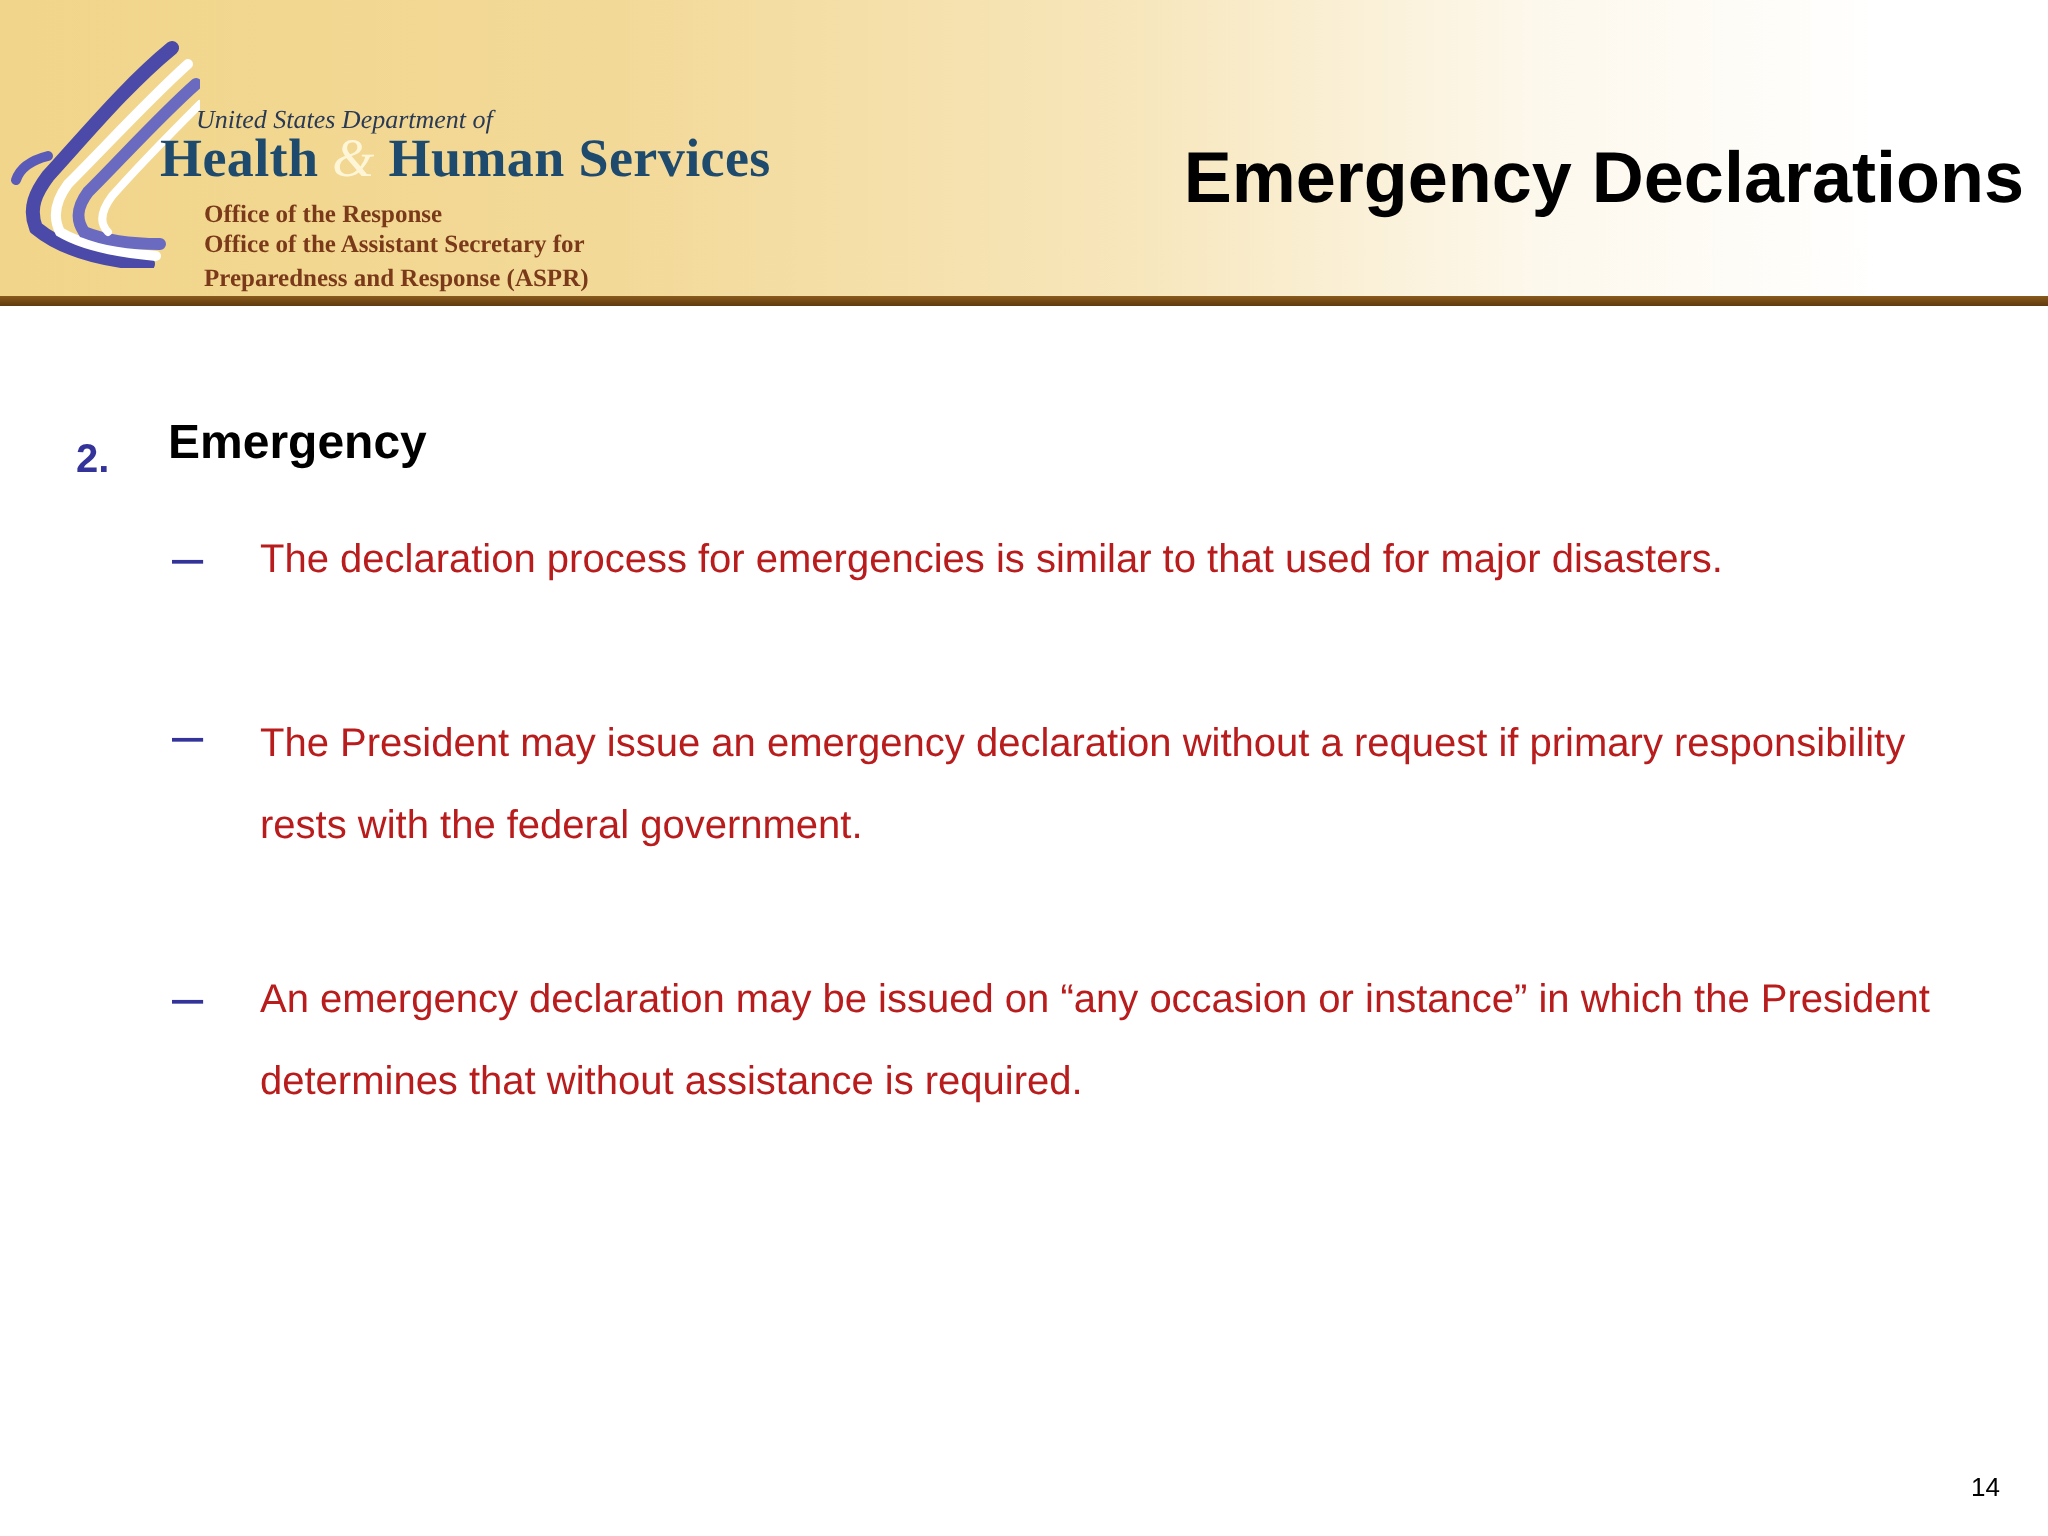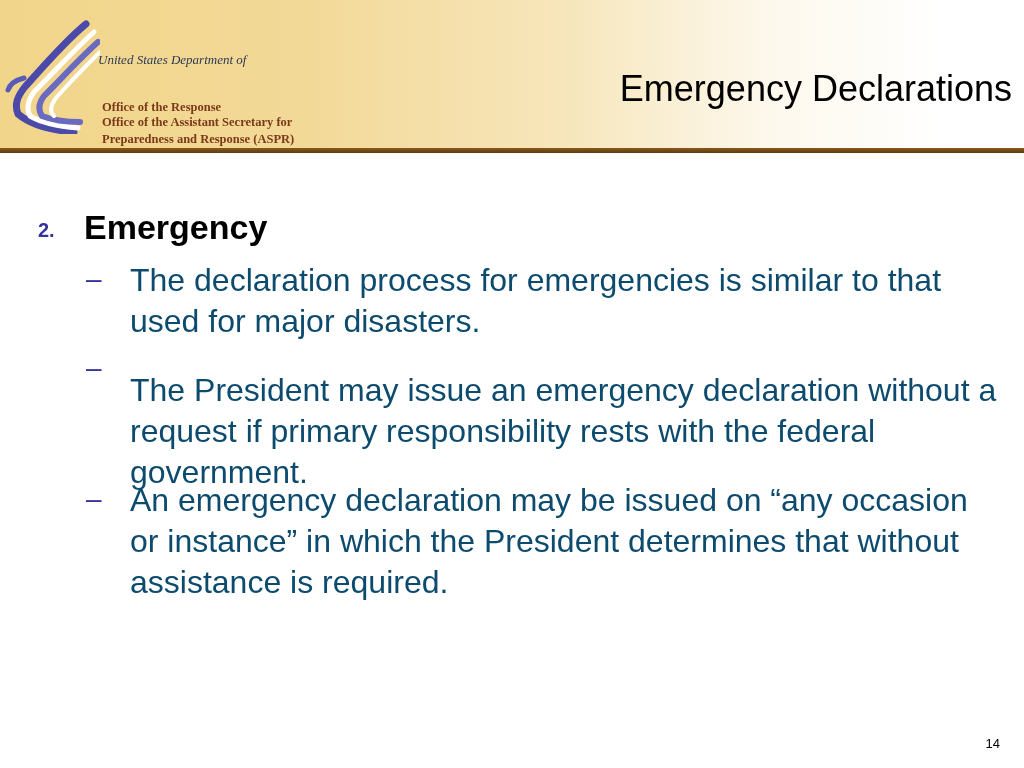--- a/index.html
+++ b/index.html
@@ -7,55 +7,56 @@
   .header { position:absolute; left:0; top:0; width:1024px; height:148px;
     background:linear-gradient(90deg, #f1d58a 0%, #f3d998 30%, #f7e6bb 55%, #fdf8ec 75%, #ffffff 92%); }
   .header-line { position:absolute; left:0; top:148px; width:1024px; height:5px;
     background:linear-gradient(180deg,#8a5a1c,#5e3a0e); }
   .logo { position:absolute; left:0; top:0; width:380px; height:124px; }
   .eagle { position:absolute; left:4px; top:18px; width:96px; height:116px; }
   .logo-line1 { position:absolute; left:98px; top:52px; font-family:"Liberation Serif", serif; font-style:italic; font-size:13px; color:#2a3a55; }
   .logo-line2 { position:absolute; left:80px; top:64px; font-family:"Liberation Serif", serif; font-weight:bold; font-size:27px; color:#1e4a6e; white-space:nowrap; letter-spacing:0.2px; }
   .logo-line2 .amp { color:#fff6d8; font-style:italic; font-weight:normal; }
   .logo-sub { position:absolute; left:102px; font-family:"Liberation Serif", serif; font-weight:bold; font-size:12.5px; color:#7a3a1a; white-space:nowrap; }
-  .title { position:absolute; right:12px; top:68px; font-weight:normal; font-size:36px; color:#000; white-space:nowrap; }
+  .title { position:absolute; right:12px; top:68px; font-weight:bold; font-size:36px; color:#000; white-space:nowrap; }
   .item-num { position:absolute; left:38px; top:219px; font-weight:bold; font-size:20px; color:#333399; }
-  .item-heading { position:absolute; left:84px; top:208px; font-weight:bold; font-size:34px; color:#000; }
+  .item-heading { position:absolute; left:84px; top:208px; font-weight:bold; font-size:24px; color:#000; }
   .bullet { position:absolute; left:86px; font-size:28px; color:#333399; }
-  .btext { position:absolute; left:130px; width:870px; font-size:32px; line-height:41px; color:#0c4a6e; }
+  .btext { position:absolute; left:130px; width:870px; font-size:20px; line-height:41px; color:#b91c1c; }
   .page-num { position:absolute; right:24px; top:736px; font-size:13px; color:#000; }
 </style>
 </head>
 <body>
 
 <div class="header">
   <div class="logo">
     <svg class="eagle" viewBox="0 0 96 116">
       <g fill="none" stroke-linecap="round">
         <path d="M82 6 C60 24 40 48 20 70 C14 78 10 86 14 96 C26 106 44 112 70 114" stroke="#4b4aa8" stroke-width="7"></path>
         <path d="M90 14 C70 32 50 54 30 74 C24 82 22 90 26 98 C36 104 52 108 74 110" stroke="#ffffff" stroke-width="5"></path>
         <path d="M94 24 C76 40 58 60 40 78 C34 86 34 92 38 98 C48 102 60 104 76 104" stroke="#6a6ac0" stroke-width="6"></path>
         <path d="M96 34 C82 48 66 64 52 80 C46 88 46 94 50 98" stroke="#ffffff" stroke-width="4"></path>
         <path d="M20 60 C12 62 6 66 4 72" stroke="#5a5ab8" stroke-width="5"></path>
       </g>
     </svg>
     <div class="logo-line1">United States  Department of</div>
+    <div class="logo-line2"><span>Health </span><span class="amp">&amp;</span><span> Human Services</span></div>
     <div class="logo-sub" style="top:100px">Office of  the Response</div>
     <div class="logo-sub" style="top:115px">Office of  the Assistant Secretary for</div>
     <div class="logo-sub" style="top:132px">Preparedness and Response (ASPR)</div>
   </div>
   <div class="title">Emergency Declarations</div>
 </div>
 <div class="header-line"></div>
 
 <div class="item-num">2.</div>
 <div class="item-heading">Emergency</div>
 
 <div class="bullet" style="top:263px">–</div>
 <div class="btext" style="top:260px">The declaration process for emergencies is similar to that used for major disasters.</div>
 
 <div class="bullet" style="top:352px">–</div>
-<div class="btext" style="top:370px">The President may issue an emergency declaration without a request if primary responsibility rests with the federal government.</div>
+<div class="btext" style="top:352px">The President may issue an emergency declaration without a request if primary responsibility rests with the federal government.</div>
 
 <div class="bullet" style="top:483px">–</div>
 <div class="btext" style="top:480px">An emergency declaration may be issued on “any occasion or instance” in which the President determines that without assistance is required.</div>
 
 <div class="page-num">14</div>
 
 </body></html>

